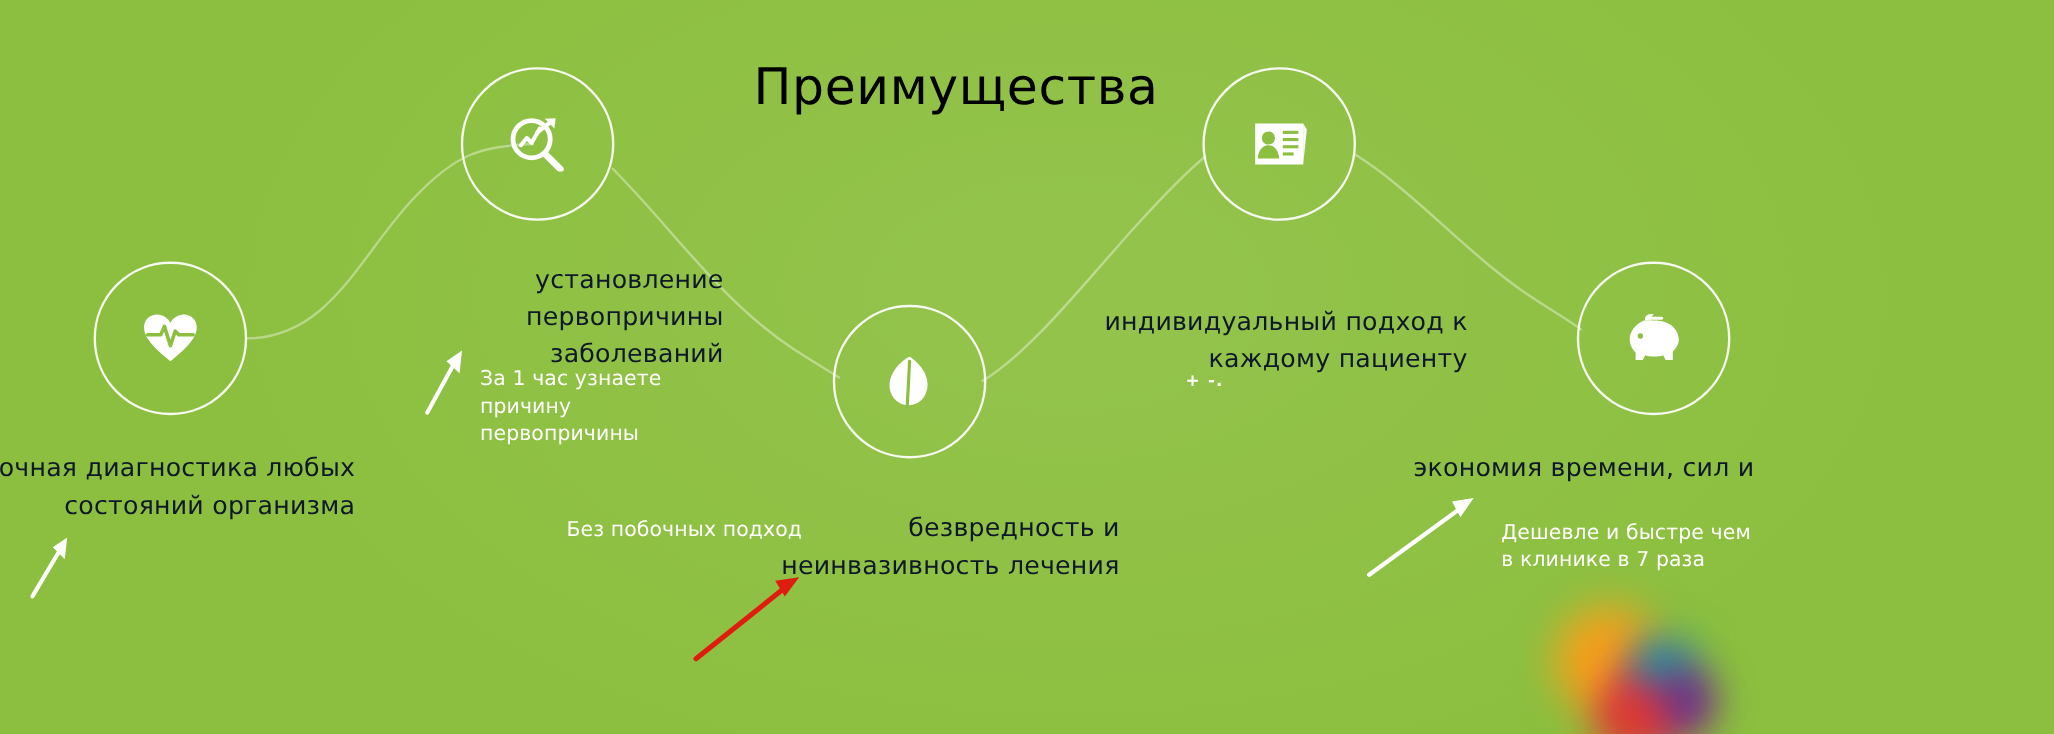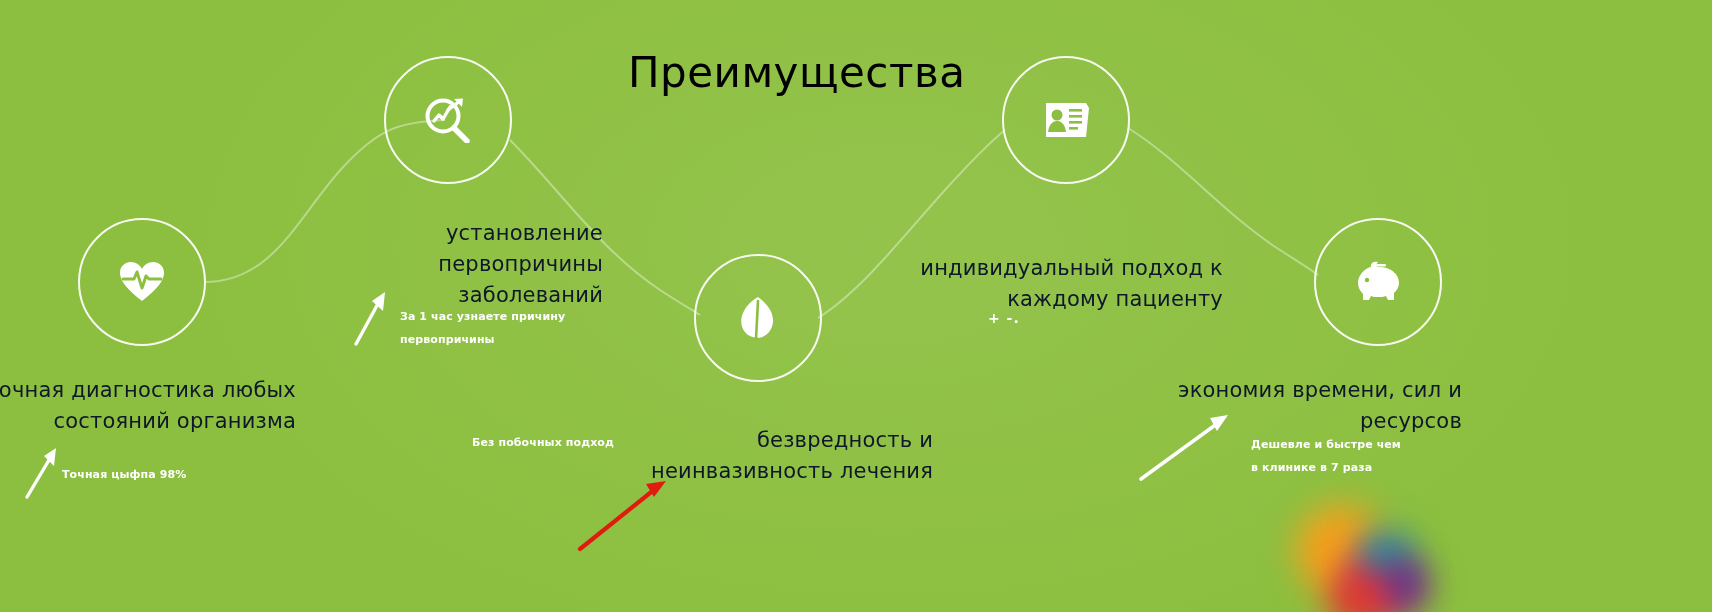--- a/index.html
+++ b/index.html
@@ -26,22 +26,22 @@
 
   
   .headline{position:absolute;color:#000000;font-weight:400;
     letter-spacing:.5px;white-space:nowrap;}
 
   
   .caption{position:absolute;color:#0f172a;text-align:right;
     font-size:21px;line-height:31px;font-weight:400;letter-spacing:.2px;}
 
   
-  .note{position:absolute;color:#ffffff;font-size:11px;line-height:23px;
-    font-weight:bold;letter-spacing:.1px;}
+  .note{position:absolute;color:#ffffff;font-size:17px;line-height:23px;
+    font-weight:normal;letter-spacing:.1px;}
 
   .tiny{position:absolute;color:#ffffff;font-size:14px;font-weight:bold;letter-spacing:1px;}
 
   
   .arrows{position:absolute;left:0;top:0;width:1712px;height:612px;pointer-events:none;}
 
   
   .blob{position:absolute;border-radius:50%;filter:blur(17px);}
 </style>
 </head>
@@ -65,23 +65,20 @@
       <svg width="46" height="42" viewBox="0 0 46 42">
         <path d="M23 40 C 8 28, 1 20, 1 12 C 1 5, 6 1, 12 1 C 17 1, 21 4, 23 8
                  C 25 4, 29 1, 34 1 C 40 1, 45 5, 45 12 C 45 20, 38 28, 23 40 Z" fill="#ffffff"></path>
         <path d="M4 18 L 15 18 L 18 11 L 23 27 L 27 15 L 30 18 L 42 18" fill="none" stroke="#8cbf3f" stroke-width="3" stroke-linecap="round" stroke-linejoin="round"></path>
       </svg>
     </span>
   </div>
   <div class="caption" style="left:-14px;top:375px;width:310px;">
     <div>точная диагностика любых</div>
     <div>состояний организма</div>
-  </div>
-  <div class="note" style="left:62px;top:463px;width:240px;">
-    <div>Точная цыфпа 98%</div>
   </div>
 
   <div class="node" style="left:384px;top:56px;width:128px;height:128px;">
     <span>
       <svg width="48" height="46" viewBox="0 0 48 46">
         <circle cx="19" cy="19" r="15.5" fill="none" stroke="#ffffff" stroke-width="4"></circle>
         <path d="M10 24 L 15 18 L 19 22 L 26 10" fill="none" stroke="#ffffff" stroke-width="3.4" stroke-linecap="round" stroke-linejoin="round"></path>
         <path d="M24 13 L 36 4" fill="none" stroke="#ffffff" stroke-width="3.4" stroke-linecap="round"></path>
         <path d="M30 2 L 39 1.5 L 38 10 Z" fill="#ffffff"></path>
         <path d="M30 31 L 43 44" stroke="#ffffff" stroke-width="5.5" stroke-linecap="round"></path>
@@ -141,21 +138,20 @@
                  C 19 36, 22 36, 24 36 C 27 36, 30 36, 32 35 L 34 39 L 40 39 L 40 32
                  C 43 29, 45 26, 45 22 C 45 13, 37 6, 25 6 Z" fill="#ffffff"></path>
         <path d="M17 6 C 16 2, 20 0, 24 1 C 22 3, 22 5, 23 6 Z" fill="#ffffff"></path>
         <circle cx="13" cy="19" r="2.2" fill="#8cbf3f"></circle>
         <rect x="22" y="3" width="10" height="2.4" rx="1.2" fill="#ffffff"></rect>
       </svg>
     </span>
   </div>
   <div class="caption" style="left:1152px;top:375px;width:310px;">
     <div>экономия времени, сил и</div>
-    <div>ресурсов</div>
   </div>
   <div class="note" style="left:1251px;top:433px;width:240px;">
     <div>Дешевле и быстре чем</div>
     <div>в клинике в 7 раза</div>
   </div>
 
   <div class="blob" style="left:1296px;top:505px;width:92px;height:92px;background:#f7a01b;"></div>
   <div class="blob" style="left:1345px;top:548px;width:70px;height:70px;background:#d2216b;"></div>
   <div class="blob" style="left:1360px;top:530px;width:52px;height:52px;background:#139aa8;"></div>
   <div class="blob" style="left:1378px;top:560px;width:50px;height:50px;background:#5f2d8e;"></div>

